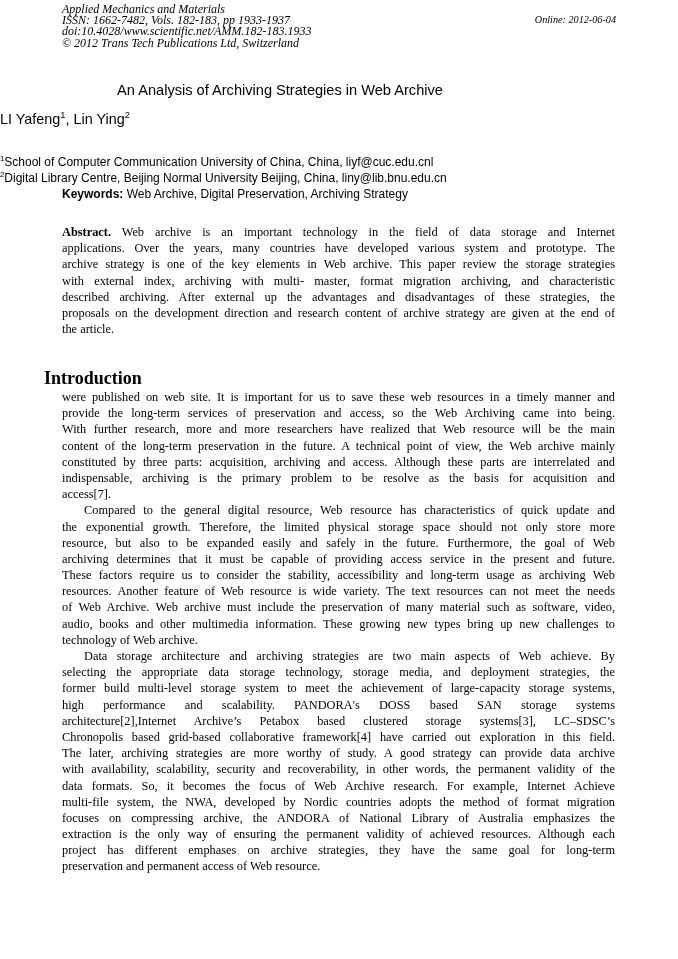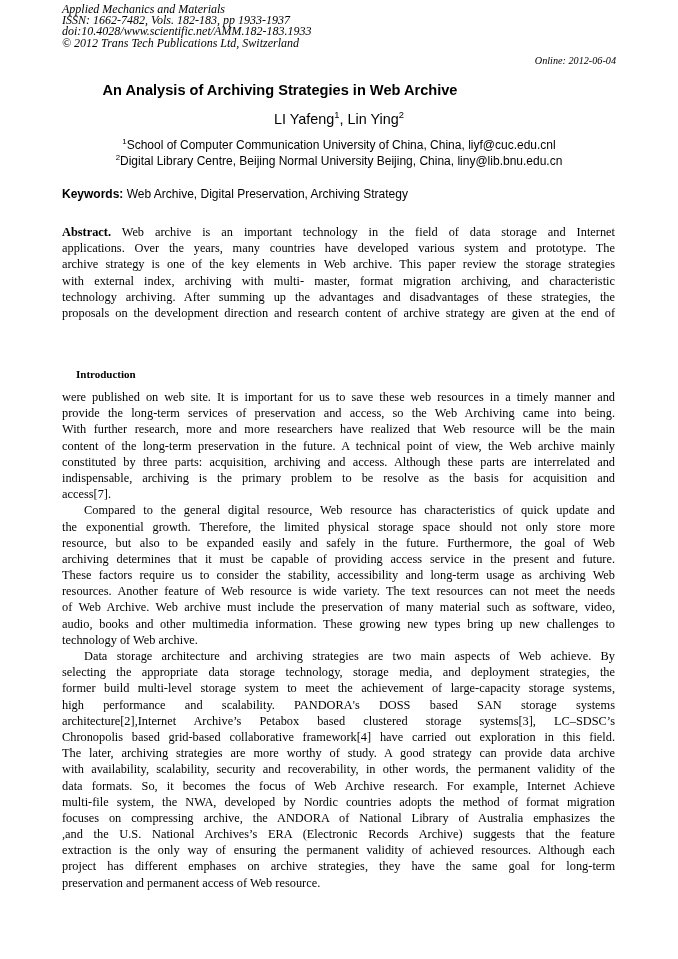--- a/index.html
+++ b/index.html
@@ -3,49 +3,49 @@
   <meta charset="utf-8">
   <style>
     html, body { margin: 0; padding: 0; background: #ffffff; }
     body { width: 678px; height: 959px; position: relative; overflow: hidden; color: #000; }
     .header-left {
       position: absolute; left: 62px; top: 4px;
       font-family: "Liberation Serif", serif; font-style: italic; font-size: 12px; line-height: 11.2px;
     }
     .header-right {
       position: absolute; right: 62px; top: 14px;
-      font-family: "Liberation Serif", serif; font-style: italic; font-size: 10.2px; line-height: 11.2px; margin-top: 41px;
+      font-family: "Liberation Serif", serif; font-style: italic; font-size: 10.2px; line-height: 11.2px;
     }
     .title {
       position: absolute; left: 0; width: 560px; top: 82px; text-align: center;
-      font-family: "Liberation Sans", sans-serif; font-weight: bold; font-size: 14.6px;
+      font-family: "Liberation Sans", sans-serif; font-weight: normal; font-size: 14.6px;
     }
     .authors {
-      position: absolute; left: 0; width: 678px; top: 111px; text-align: center;
+      position: absolute; left: 0; width: 678px; top: 111px; 
       font-family: "Liberation Sans", sans-serif; font-size: 14.4px;
     }
     .authors sup, .aff sup { font-size: 65%; vertical-align: super; line-height: 0; }
     .affs {
-      position: absolute; left: 0; width: 678px; top: 137px; text-align: center;
+      position: absolute; left: 0; width: 678px; top: 154px; text-align: left;
       font-family: "Liberation Sans", sans-serif; font-size: 12px; line-height: 16px;
     }
     .aff { white-space: nowrap; }
     .keywords {
       position: absolute; left: 62px; top: 187px;
       font-family: "Liberation Sans", sans-serif; font-size: 12px;
     }
     .keywords b { font-weight: bold; margin-top: 37px; }
     .body-text {
       position: absolute; left: 62px; width: 553px;
       font-family: "Liberation Serif", serif; font-size: 12.35px; line-height: 16.2px;
     }
     .abstract { top: 224px; }
     .intro-heading {
-      position: absolute; left: 76px; top: 368px;
-      font-family: "Liberation Serif", serif; font-weight: bold; font-size: 11px;
+      position: absolute; left: 44px; top: 368px;
+      font-family: "Liberation Serif", serif; font-weight: bold; font-size: 18px;
     }
     .intro { top: 389px; }
     .ln { display: block; white-space: nowrap; text-align: justify; text-align-last: justify; height: 16.2px; overflow: visible; }
     .ln.last { text-align-last: left; }
     .ln.indent { padding-left: 22px; }
     .label { font-weight: bold; }
   </style>
 </head>
 <body>
 
@@ -68,22 +68,23 @@
   <div class="aff"><sup>2</sup><span>Digital Library Centre, Beijing Normal University Beijing, China, liny@lib.bnu.edu.cn</span></div>
 </div>
 
 <div class="keywords"><b>Keywords:</b><span> Web Archive, Digital Preservation, Archiving Strategy</span></div>
 
 <div class="body-text abstract" id="abstract">
     <span class="ln"><span class="label">Abstract.</span><span> Web archive is an important technology in the field of data storage and Internet</span></span>
     <span class="ln"><span>applications. Over the years, many countries have developed various system and prototype. The</span></span>
     <span class="ln"><span>archive strategy is one of the key elements in Web archive. This paper review the storage strategies</span></span>
     <span class="ln"><span>with external index, archiving with multi- master, format migration archiving, and characteristic</span></span>
-    <span class="ln"><span>technology archiving. After summing up the advantages and disadvantages of these strategies, the</span></span>
+    <span class="ln"><span>described archiving. After external up the advantages and disadvantages of these strategies, the</span></span>
     <span class="ln"><span>proposals on the development direction and research content of archive strategy are given at the end of</span></span>
+    <span class="ln last"><span>the article.</span></span>
   </div>
 
 <div class="intro-heading">Introduction</div>
 
 <div class="body-text intro" id="intro">
     <div>
       <span class="ln">were published on web site. It is important for us to save these web resources in a timely manner and</span>
       <span class="ln">provide the long-term services of preservation and access, so the Web Archiving came into being.</span>
       <span class="ln">With further research, more and more researchers have realized that Web resource will be the main</span>
       <span class="ln">content of the long-term preservation in the future. A technical point of view, the Web archive mainly</span>
@@ -107,18 +108,17 @@
       <span class="ln">selecting the appropriate data storage technology, storage media, and deployment strategies, the</span>
       <span class="ln">former build multi-level storage system to meet the achievement of large-capacity storage systems,</span>
       <span class="ln">high performance and scalability. PANDORA's DOSS based SAN storage systems</span>
       <span class="ln">architecture[2],Internet Archive’s Petabox based clustered storage systems[3],  LC–SDSC’s</span>
       <span class="ln">Chronopolis based grid-based collaborative framework[4] have carried out exploration in this field.</span>
       <span class="ln">The later, archiving strategies are more worthy of study.  A good strategy can provide data archive</span>
       <span class="ln">with availability, scalability, security and recoverability, in other words, the permanent validity of the</span>
       <span class="ln">data formats. So, it becomes the focus of Web Archive research. For example, Internet Achieve</span>
       <span class="ln">multi-file system, the NWA, developed by Nordic countries adopts  the method of format migration</span>
       <span class="ln">focuses on compressing archive, the ANDORA of National Library of Australia emphasizes the</span>
-      <span class="ln">,and the U.S. National Archives’s  ERA (Electronic Records Archive) suggests that the feature</span>
       <span class="ln">extraction is the only way of ensuring the permanent validity of achieved resources. Although each</span>
       <span class="ln">project has different emphases on archive strategies, they have the same goal for long-term</span>
       <span class="ln last">preservation and permanent access of Web resource.</span>
     </div>
   </div>
 
 </body></html>

